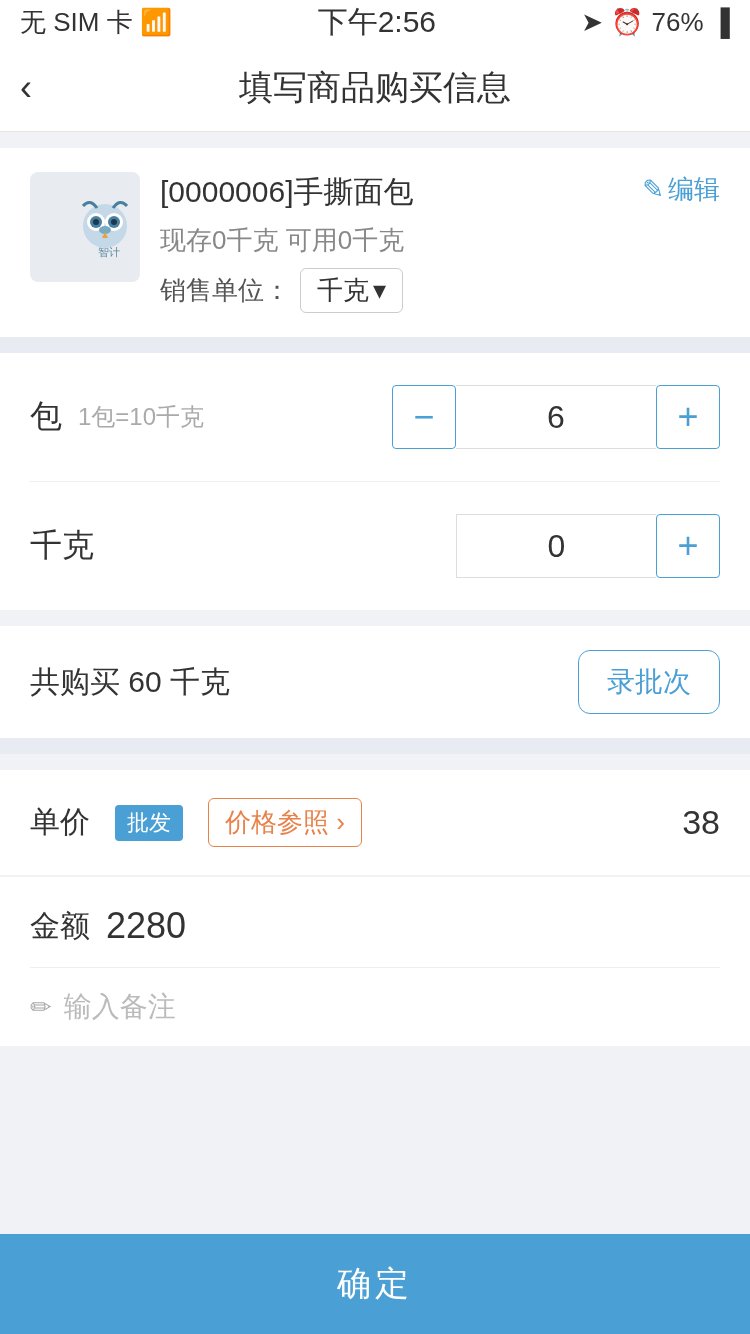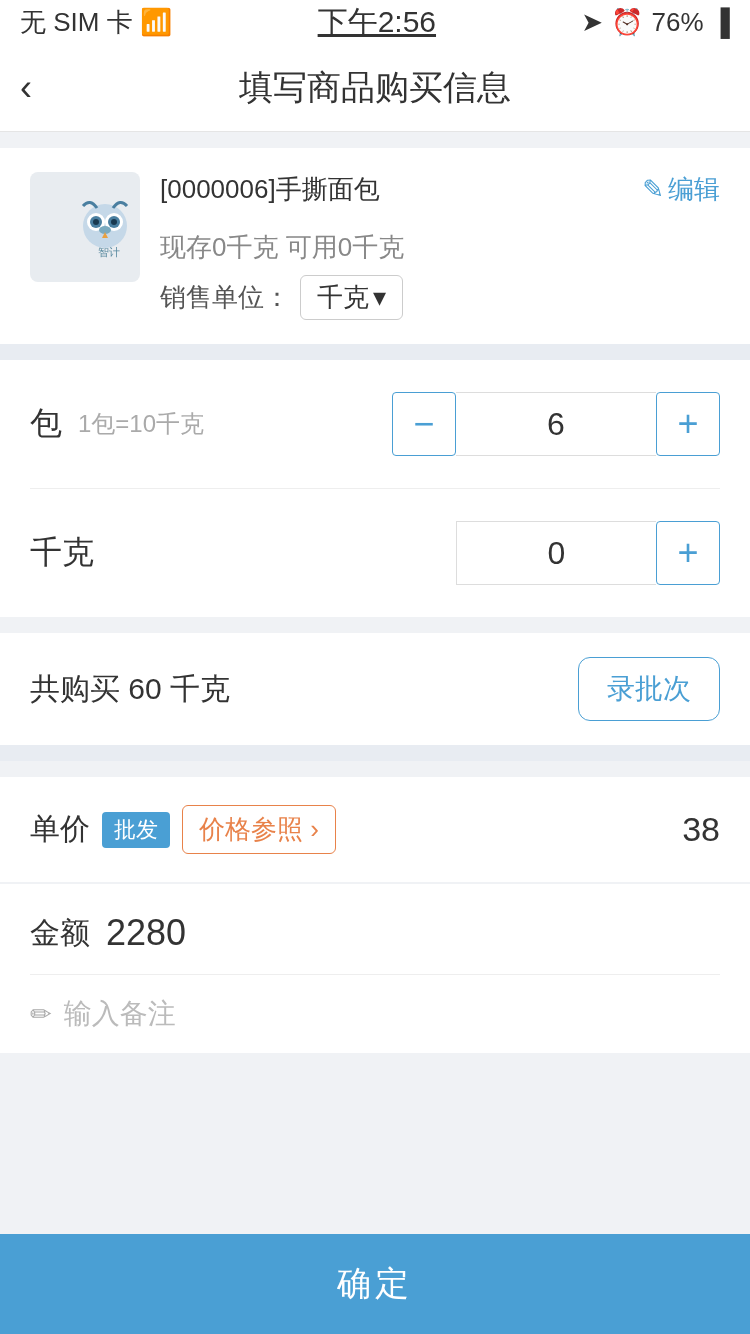--- a/index.html
+++ b/index.html
@@ -18,21 +18,21 @@
       height: 44px;
       background: #fff;
       display: flex;
       align-items: center;
       justify-content: space-between;
       padding: 0 20px;
       font-size: 26px;
       color: #333;
     }
     .status-left { display: flex; align-items: center; gap: 10px; }
-    .status-center { font-size: 30px; font-weight: 500; text-decoration: underline; }
+    .status-center { font-size: 30px; font-weight: 500; }
     .status-right { display: flex; align-items: center; gap: 8px; font-size: 26px; }
 
     
     .nav-bar {
       height: 88px;
       background: #fff;
       display: flex;
       align-items: center;
       justify-content: center;
       border-bottom: 1px solid #e5e5e5;
@@ -69,23 +69,23 @@
       align-items: center;
       justify-content: flex-end;
       flex-shrink: 0;
     }
     .product-thumb-inner {
       font-size: 40px;
       color: #7a9bb5;
     }
     .product-info { flex: 1; }
     .product-name {
-      font-size: 26px;
-      color: #333;
-      margin-bottom: 23px;
+      font-size: 30px;
+      color: #333;
+      margin-bottom: 10px;
     }
     .product-stock {
       font-size: 26px;
       color: #888;
       margin-bottom: 10px;
     }
     .product-unit-row {
       display: flex;
       align-items: center;
       gap: 10px;
@@ -203,21 +203,21 @@
       padding: 28px 30px;
       margin-top: 16px;
       display: flex;
       align-items: center;
       gap: 16px;
       justify-content: space-between;
     }
     .price-left {
       display: flex;
       align-items: center;
-      gap: 12px;
+      gap: 25px;
     }
     .price-label { font-size: 30px; color: #333; }
     .price-tag {
       background: #4a9fd4;
       color: #fff;
       font-size: 22px;
       padding: 3px 12px;
       border-radius: 4px;
     }
     .price-ref-btn {

